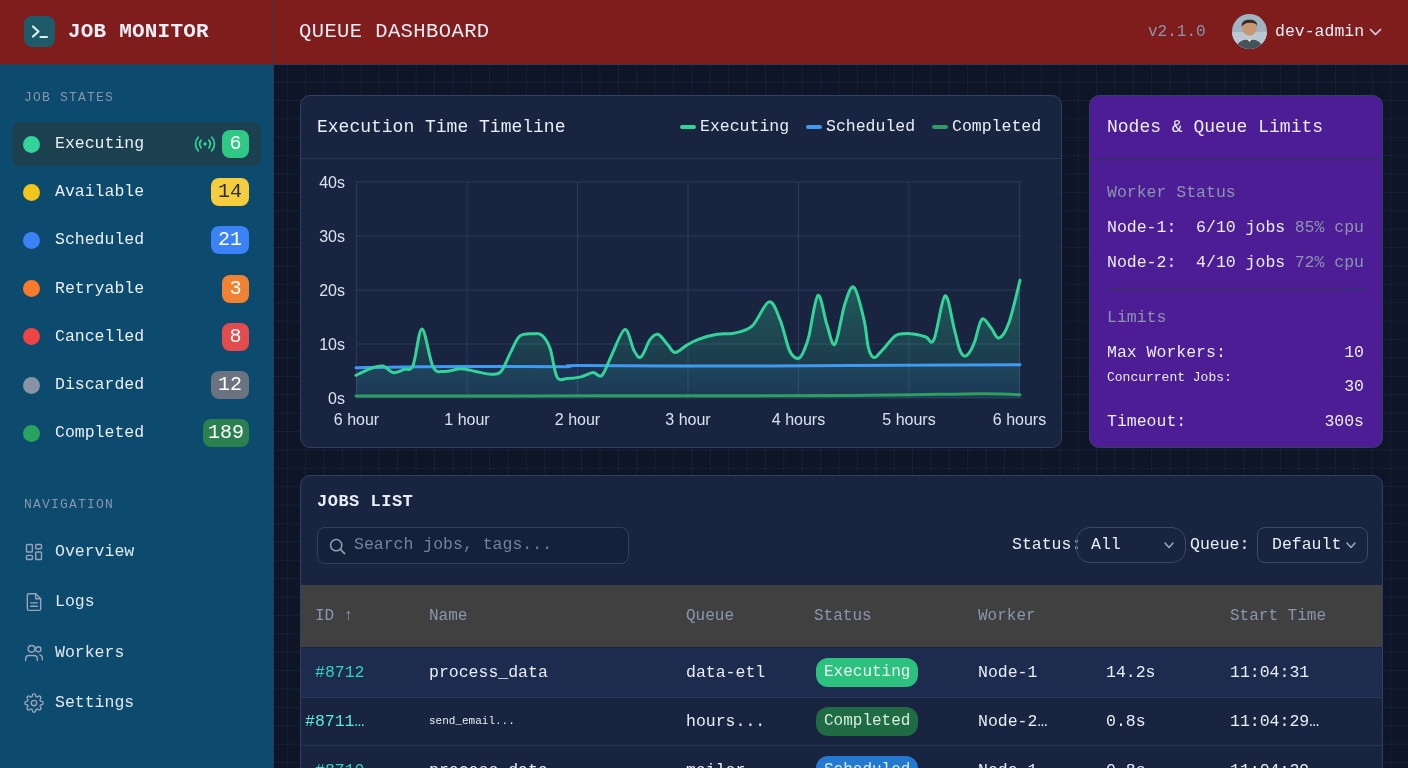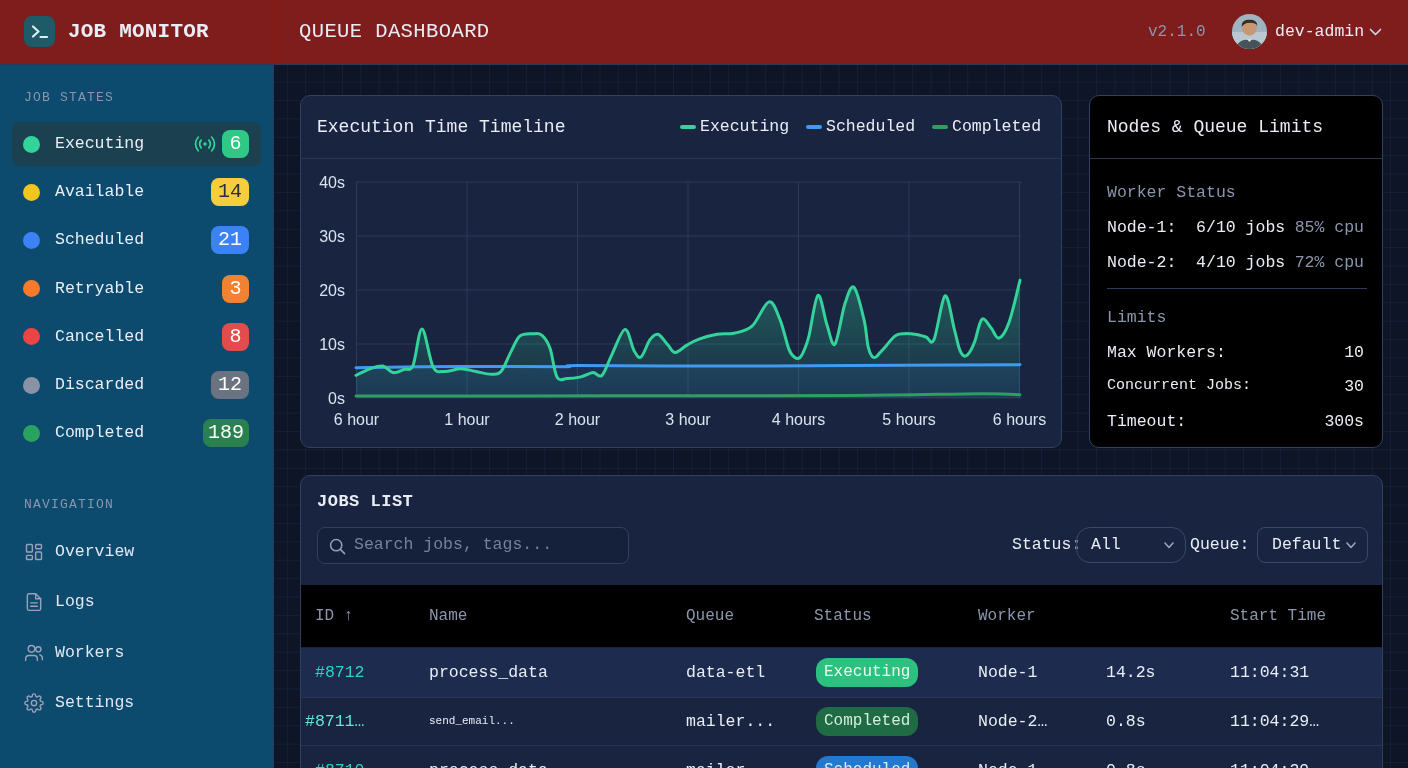--- a/index.html
+++ b/index.html
@@ -143,34 +143,34 @@
       <text x="344" y="402.5" text-anchor="end" font-family="Liberation Sans" font-size="16" fill="#dbe2ee">0s</text>
       <text x="355.5" y="424" text-anchor="middle" font-family="Liberation Sans" font-size="16" fill="#dbe2ee">6 hour</text>
       <text x="466" y="424" text-anchor="middle" font-family="Liberation Sans" font-size="16" fill="#dbe2ee">1 hour</text>
       <text x="576.5" y="424" text-anchor="middle" font-family="Liberation Sans" font-size="16" fill="#dbe2ee">2 hour</text>
       <text x="687" y="424" text-anchor="middle" font-family="Liberation Sans" font-size="16" fill="#dbe2ee">3 hour</text>
       <text x="797.5" y="424" text-anchor="middle" font-family="Liberation Sans" font-size="16" fill="#dbe2ee">4 hours</text>
       <text x="908" y="424" text-anchor="middle" font-family="Liberation Sans" font-size="16" fill="#dbe2ee">5 hours</text>
       <text x="1018.5" y="424" text-anchor="middle" font-family="Liberation Sans" font-size="16" fill="#dbe2ee">6 hours</text>
     </svg>
 </div>
-<div class="a" style="left:1089px;top:95px;width:294px;height:353px;background:#000000;border:1px solid #31405f;border-radius:10px">
+<div class="a" style="left:1089px;top:95px;width:294px;height:353px;background:#4c1d95;border:1px solid #31405f;border-radius:10px">
 <div class="a" style="left:0;top:0;width:292px;height:63px;border-bottom:1px solid #2a3754">
 <div class="a w" style="left:17px;top:0;height:62px;line-height:62px;font-size:18px">Nodes &amp; Queue Limits</div>
     </div>
 <div class="a g" style="left:17px;top:87px;font-size:16.5px">Worker Status</div>
 <div class="a w" style="left:17px;top:122px;font-size:16.5px">Node-1:&nbsp;&nbsp;6/10 jobs</div>
     <div class="a g" style="right:18px;top:122px;font-size:16.5px">85% cpu</div>
 <div class="a w" style="left:17px;top:157px;font-size:16.5px">Node-2:&nbsp;&nbsp;4/10 jobs</div>
     <div class="a g" style="right:18px;top:157px;font-size:16.5px">72% cpu</div>
 <div class="a" style="left:17px;top:192px;width:260px;height:1px;background:#2e3b5a"></div>
 <div class="a g" style="left:17px;top:212px;font-size:16.5px">Limits</div>
 <div class="a w" style="left:17px;top:247px;font-size:16.5px">Max Workers:</div>
     <div class="a w" style="right:18px;top:247px;font-size:16.5px">10</div>
-<div class="a w" style="left:17px;top:281px;font-size:15px">Concurrent Jobs:</div>
+<div class="a w" style="left:17px;top:274px;font-size:13px">Concurrent Jobs:</div>
     <div class="a w" style="right:18px;top:281px;font-size:16.5px">30</div>
 <div class="a w" style="left:17px;top:316px;font-size:16.5px">Timeout:</div>
     <div class="a w" style="right:18px;top:316px;font-size:16.5px">300s</div>
 </div>
 <div class="a" style="left:300px;top:475px;width:1083px;height:420px;background:#182440;border:1px solid #31405f;border-radius:10px">
 <div class="a w" style="left:16px;top:16px;font-size:17px;font-weight:bold;letter-spacing:0.5px">JOBS LIST</div>
 <div class="a" style="left:16px;top:51px;width:312px;height:37px;border:1px solid #32405f;border-radius:8px;background:#15203a">
       <svg style="position:absolute;left:11px;top:10px" width="18" height="18" viewBox="0 0 18 18">
         <circle cx="7.2" cy="7.2" r="5.6" fill="none" stroke="#95a0b6" stroke-width="1.5"></circle>
         <line x1="11.4" y1="11.4" x2="15.6" y2="15.6" stroke="#95a0b6" stroke-width="1.5" stroke-linecap="round"></line>
@@ -184,41 +184,41 @@
         <path d="M2 2 L6 6.5 L10 2" fill="none" stroke="#9aa4bb" stroke-width="1.6" stroke-linecap="round" stroke-linejoin="round"></path>
       </svg>
     </div>
 <div class="a w" style="left:889px;top:51px;height:36px;line-height:36px;font-size:16.5px">Queue:</div>
 <div class="a" style="left:956px;top:51px;width:111px;height:36px;border:1px solid #3a486b;border-radius:8px">
       <div class="a w" style="left:14px;top:0;height:34px;line-height:34px;font-size:16.5px">Default</div>
       <svg style="position:absolute;right:10px;top:13px" width="12" height="9" viewBox="0 0 12 9">
         <path d="M2 2 L6 6.5 L10 2" fill="none" stroke="#9aa4bb" stroke-width="1.6" stroke-linecap="round" stroke-linejoin="round"></path>
       </svg>
     </div>
-<div class="a" style="left:0;top:109px;width:1081px;height:62px;background:#000000">
+<div class="a" style="left:0;top:109px;width:1081px;height:62px;background:#404040">
 <div class="a g" style="left:14px;top:0;height:62px;line-height:62px;font-size:16px">ID ↑</div>
 <div class="a g" style="left:128px;top:0;height:62px;line-height:62px;font-size:16px">Name</div>
 <div class="a g" style="left:385px;top:0;height:62px;line-height:62px;font-size:16px">Queue</div>
 <div class="a g" style="left:513px;top:0;height:62px;line-height:62px;font-size:16px">Status</div>
 <div class="a g" style="left:677px;top:0;height:62px;line-height:62px;font-size:16px">Worker</div>
 <div class="a g" style="left:929px;top:0;height:62px;line-height:62px;font-size:16px">Start Time</div>
 </div>
 <div class="a" style="left:0;top:172px;width:1081px;height:49.7px;background:rgba(93,133,255,0.08);border-bottom:1px solid #283459">
 <div class="a" style="left:14px;top:0;height:49px;line-height:49px;font-size:16.5px;color:#2dd4bf">#8712</div>
 <div class="a w" style="left:128px;top:0;height:49px;line-height:49px;font-size:16.5px">process_data</div>
 <div class="a w" style="left:385px;top:0;height:49px;line-height:49px;font-size:16.5px">data-etl</div>
 <div class="a" style="left:515px;top:10px;height:29px;line-height:29px;border-radius:12px;background:#2cc17e;color:#eafaf1;font-size:16px;padding:0 8px">Executing</div>
 <div class="a w" style="left:677px;top:0;height:49px;line-height:49px;font-size:16.5px">Node-1</div>
 <div class="a w" style="left:805px;top:0;height:49px;line-height:49px;font-size:16.5px">14.2s</div>
 <div class="a w" style="left:929px;top:0;height:49px;line-height:49px;font-size:16.5px">11:04:31</div>
 </div>
 <div class="a" style="left:0;top:220.7px;width:1081px;height:49.7px;border-bottom:1px solid #283459">
 <div class="a" style="left:4px;top:0;height:62px;line-height:49px;font-size:16.5px;color:#5eead4">#8711…</div>
 <div class="a w" style="left:128px;top:0;height:49px;line-height:49px;font-size:11px">send_email...</div>
-<div class="a w" style="left:385px;top:0;height:49px;line-height:49px;font-size:16.5px">mailer...</div>
+<div class="a w" style="left:385px;top:0;height:49px;line-height:49px;font-size:16.5px">hours...</div>
 <div class="a" style="left:515px;top:10px;height:29px;line-height:29px;border-radius:12px;background:#1f6b44;color:#d5eede;font-size:16px;padding:0 8px">Completed</div>
 <div class="a w" style="left:677px;top:0;height:49px;line-height:49px;font-size:16.5px">Node-2…</div>
 <div class="a w" style="left:805px;top:0;height:49px;line-height:49px;font-size:16.5px">0.8s</div>
 <div class="a w" style="left:929px;top:0;height:49px;line-height:49px;font-size:16.5px">11:04:29…</div>
 </div>
 <div class="a" style="left:0;top:270.4px;width:1081px;height:49.7px;border-bottom:1px solid #283459">
 <div class="a" style="left:14px;top:0;height:49px;line-height:49px;font-size:16.5px;color:#2dd4bf">#8710</div>
 <div class="a w" style="left:128px;top:0;height:49px;line-height:49px;font-size:16.5px">process_data</div>
 <div class="a w" style="left:385px;top:0;height:49px;line-height:49px;font-size:16.5px">mailer</div>
 <div class="a" style="left:515px;top:10px;height:29px;line-height:29px;border-radius:12px;background:#2379cf;color:#dcebfb;font-size:16px;padding:0 8px">Scheduled</div>

